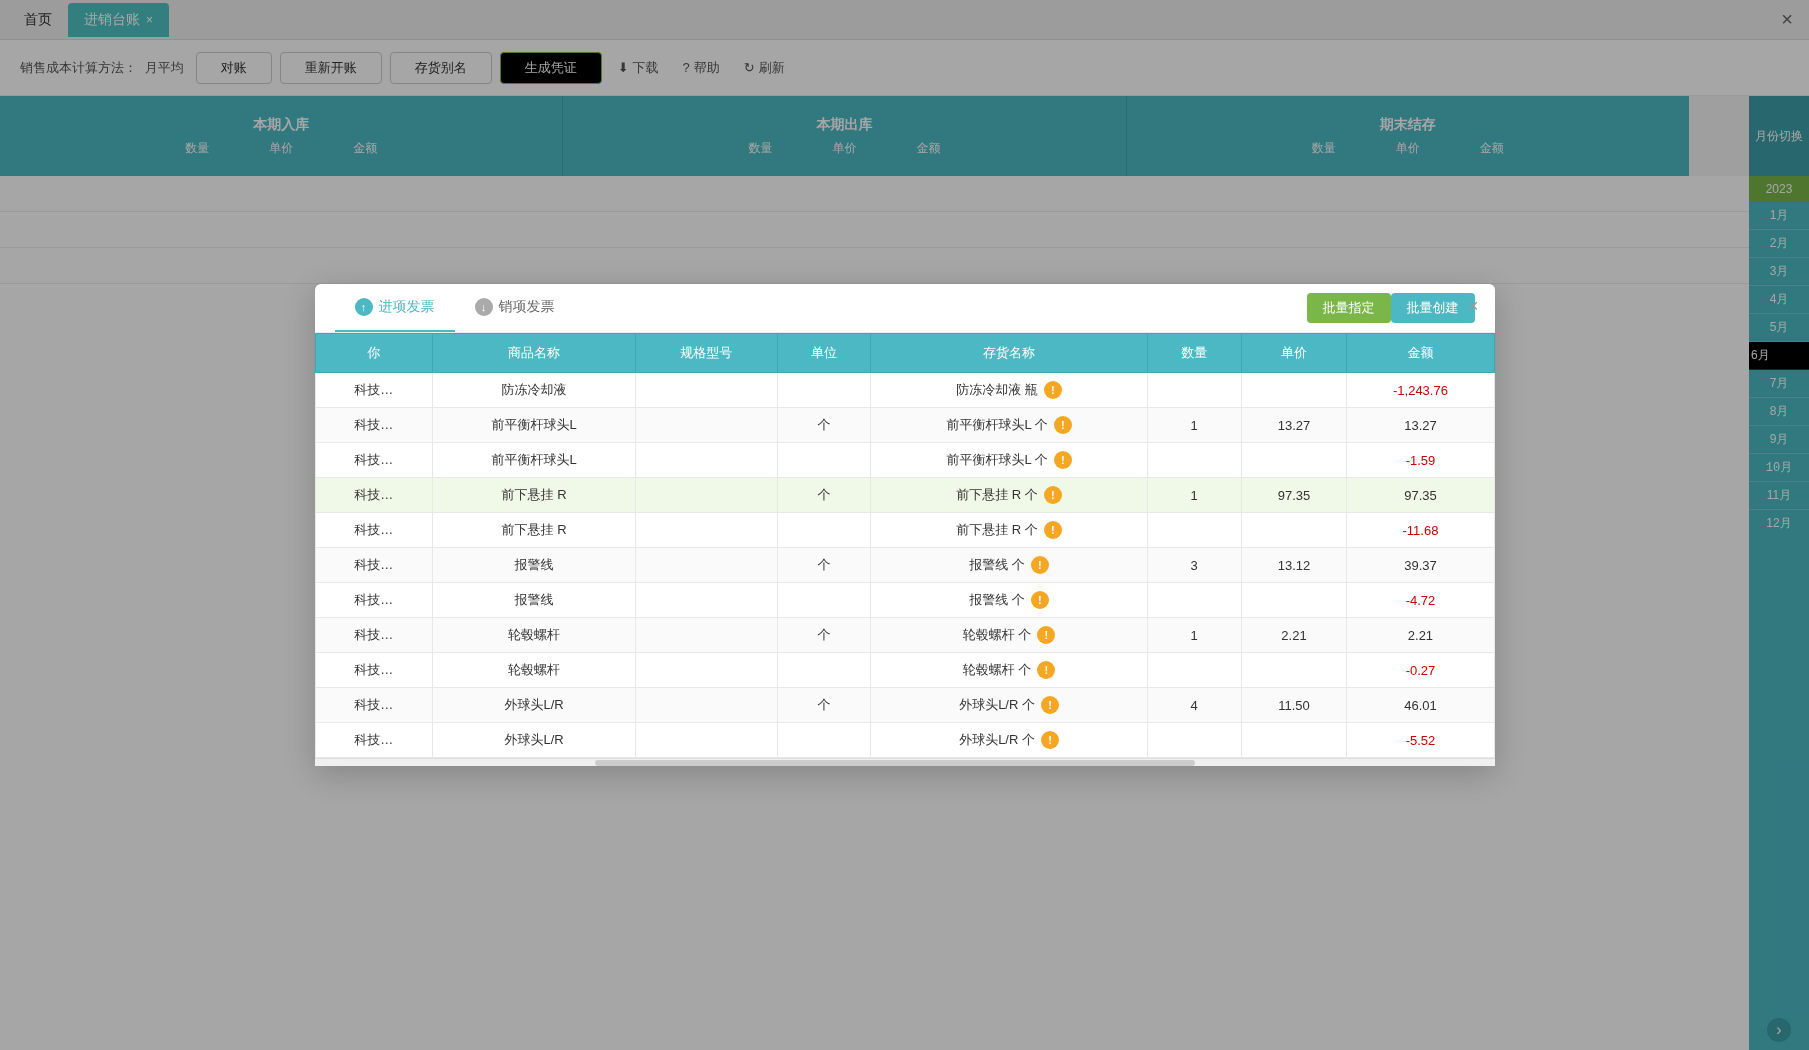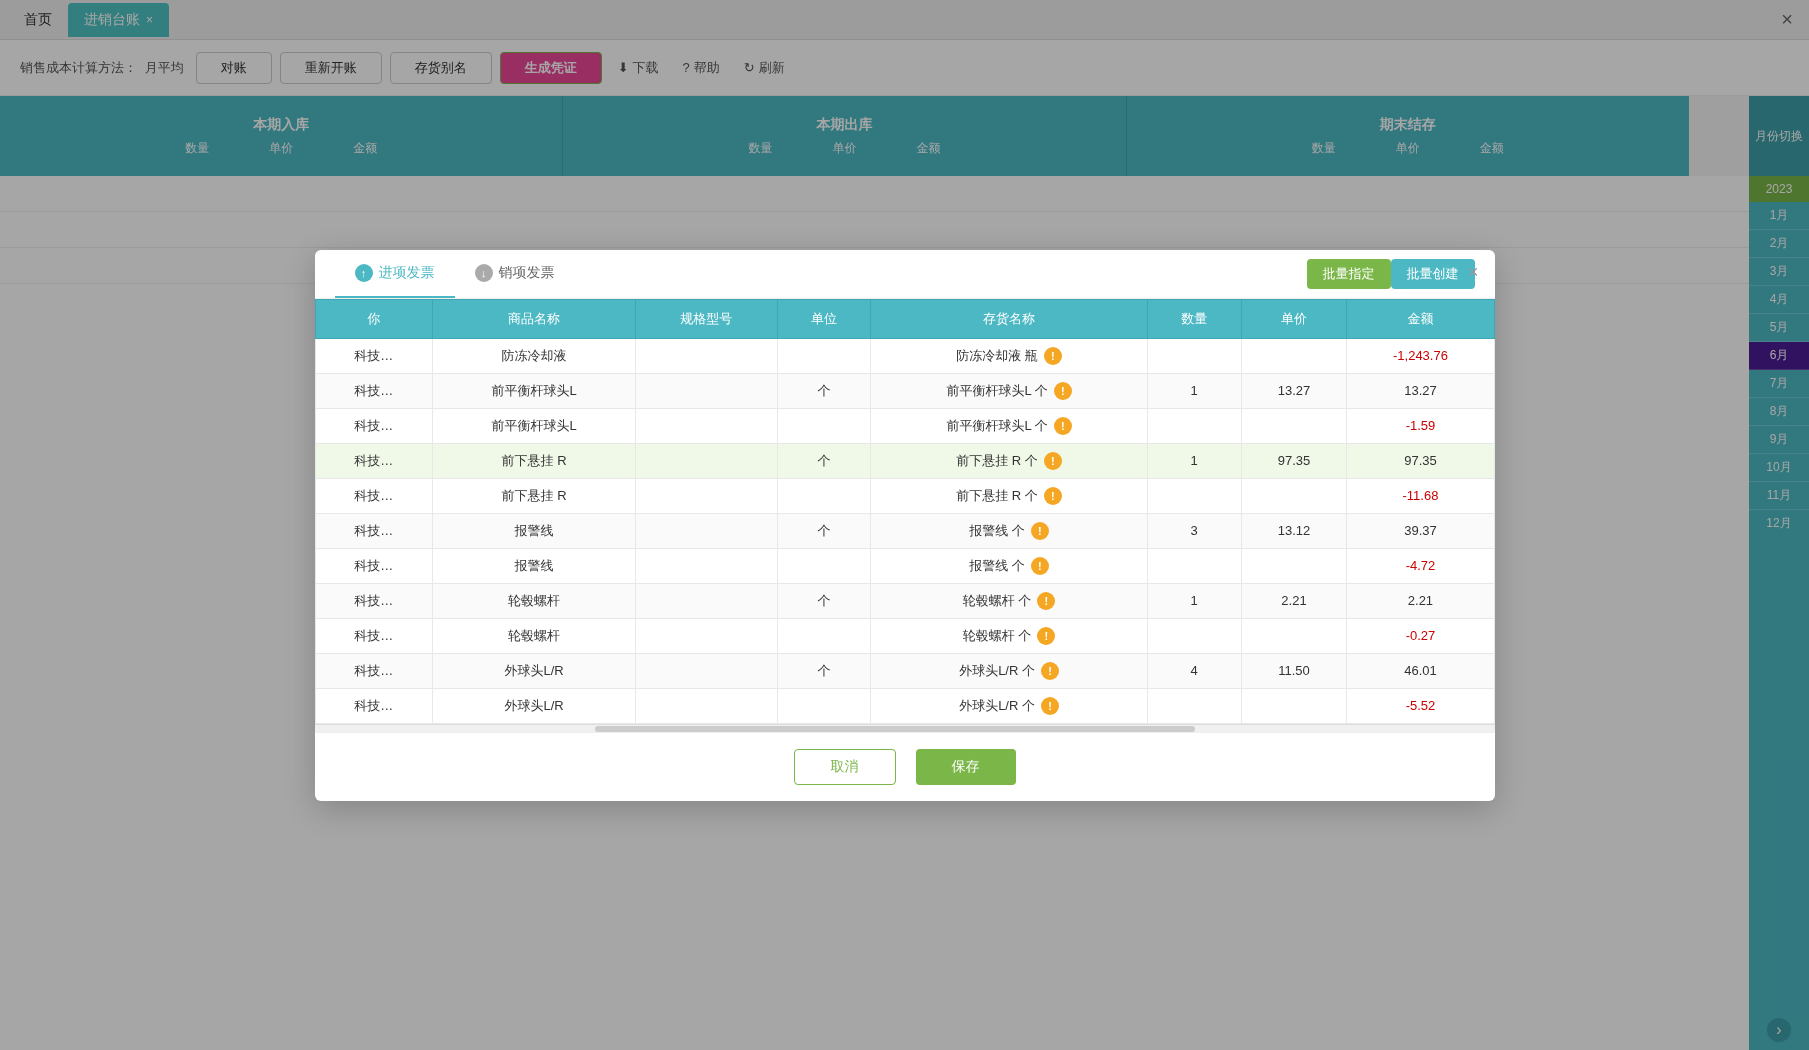--- a/index.html
+++ b/index.html
@@ -13,21 +13,21 @@
     .tab-item { padding: 8px 16px; cursor: pointer; font-size: 14px; color: #333; }
     .tab-item.active { background: #4fc3c3; color: white; border-radius: 4px 4px 0 0; display: flex; align-items: center; gap: 6px; }
     .tab-close { cursor: pointer; font-size: 12px; }
     .app-close { position: absolute; right: 16px; top: 8px; font-size: 20px; cursor: pointer; color: #666; }
 
     
     .toolbar { height: 56px; background: white; display: flex; align-items: center; padding: 0 20px; border-bottom: 1px solid #eee; gap: 12px; }
     .toolbar-title { flex: 1; text-align: center; font-size: 18px; font-weight: bold; color: #333; display: flex; align-items: center; justify-content: center; gap: 8px; }
     .toolbar-left { font-size: 13px; color: #555; }
     .btn { padding: 6px 24px; border-radius: 4px; border: 1px solid #ccc; background: white; cursor: pointer; font-size: 13px; color: #333; }
-    .btn-primary { background: #ec4899; color: white; border-color: #7ab648; font-weight: bold; }
+    .btn-primary { background: #000000; color: white; border-color: #7ab648; }
     .btn-outline { border: 1px solid #ccc; background: white; }
     .toolbar-actions { display: flex; gap: 8px; align-items: center; }
     .toolbar-icon-btn { display: flex; align-items: center; gap: 4px; cursor: pointer; color: #555; font-size: 13px; padding: 4px 8px; }
 
     
     .overlay { position: absolute; top: 0; left: 0; width: 100%; height: 100%; background: rgba(0,0,0,0.35); z-index: 100; display: flex; align-items: center; justify-content: center; }
 
     
     .dialog { background: white; border-radius: 6px; width: 1180px; max-height: 620px; display: flex; flex-direction: column; position: relative; box-shadow: 0 8px 32px rgba(0,0,0,0.2); }
     .dialog-header { padding: 0 20px; border-bottom: 1px solid #eee; display: flex; align-items: center; gap: 0; }
@@ -140,25 +140,25 @@
       <div style="height:36px;border-bottom:1px solid #eee;display:flex;align-items:center;padding:0 20px;font-size:12px;color:#666;"></div>
     </div>
 
     <div style="width:60px;background:#4cb8c4;display:flex;flex-direction:column;">
       <div style="background:#7ab648;color:white;text-align:center;padding:6px;font-size:12px;">2023</div>
       <div style="color:white;text-align:center;padding:5px 2px;font-size:12px;border-bottom:1px solid rgba(255,255,255,0.2);cursor:pointer;">1月</div>
       <div style="color:white;text-align:center;padding:5px 2px;font-size:12px;border-bottom:1px solid rgba(255,255,255,0.2);cursor:pointer;">2月</div>
       <div style="color:white;text-align:center;padding:5px 2px;font-size:12px;border-bottom:1px solid rgba(255,255,255,0.2);cursor:pointer;">3月</div>
       <div style="color:white;text-align:center;padding:5px 2px;font-size:12px;border-bottom:1px solid rgba(255,255,255,0.2);cursor:pointer;">4月</div>
       <div style="color:white;text-align:center;padding:5px 2px;font-size:12px;border-bottom:1px solid rgba(255,255,255,0.2);cursor:pointer;">5月</div>
-      <div style="background:#4c1d95;color:white;text-align:center;padding:5px 2px;font-size:12px;border-bottom:1px solid rgba(255,255,255,0.2);cursor:pointer;">6月</div>
+      <div style="background:#000000;color:white;padding:5px 2px;font-size:12px;border-bottom:1px solid rgba(255,255,255,0.2);cursor:pointer;">6月</div>
       <div style="color:white;text-align:center;padding:5px 2px;font-size:12px;border-bottom:1px solid rgba(255,255,255,0.2);cursor:pointer;">7月</div>
       <div style="color:white;text-align:center;padding:5px 2px;font-size:12px;border-bottom:1px solid rgba(255,255,255,0.2);cursor:pointer;">8月</div>
       <div style="color:white;text-align:center;padding:5px 2px;font-size:12px;border-bottom:1px solid rgba(255,255,255,0.2);cursor:pointer;">9月</div>
-      <div style="color:white;text-align:center;padding:5px 2px;font-size:12px;border-bottom:1px solid rgba(255,255,255,0.2);cursor:pointer;">10月</div>
+      <div style="color:white;text-align:center;padding:5px 2px;font-size:12px;border-bottom:1px solid rgba(255,255,255,0.2);cursor:pointer;font-family:Liberation Mono, monospace;">10月</div>
       <div style="color:white;text-align:center;padding:5px 2px;font-size:12px;border-bottom:1px solid rgba(255,255,255,0.2);cursor:pointer;">11月</div>
       <div style="color:white;text-align:center;padding:5px 14px;font-size:12px;cursor:pointer;">12月</div>
       <div style="flex:1;display:flex;align-items:flex-end;justify-content:center;padding-bottom:8px;">
         <div style="background:#3d9fa8;border-radius:50%;width:24px;height:24px;display:flex;align-items:center;justify-content:center;cursor:pointer;">
           <span style="color:white;font-size:16px;">›</span>
         </div>
       </div>
     </div>
   </div>
 
@@ -307,20 +307,16 @@
                 <td class="td-right" style="color: rgb(204, 0, 0);">-5.52</td>
               </tr>
             </tbody>
         </table>
       </div>
 
       <div class="scroll-hint">
         <div class="scroll-thumb"></div>
       </div>
 
-      <div class="dialog-footer">
-        <button class="btn-cancel">取消</button>
-        <button class="btn-save">保存</button>
-      </div>
     </div>
   </div>
 
 </div>
 
 </body></html>

